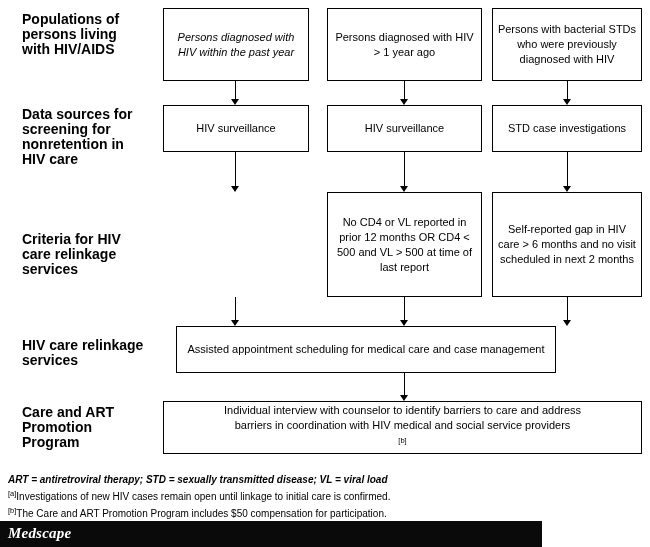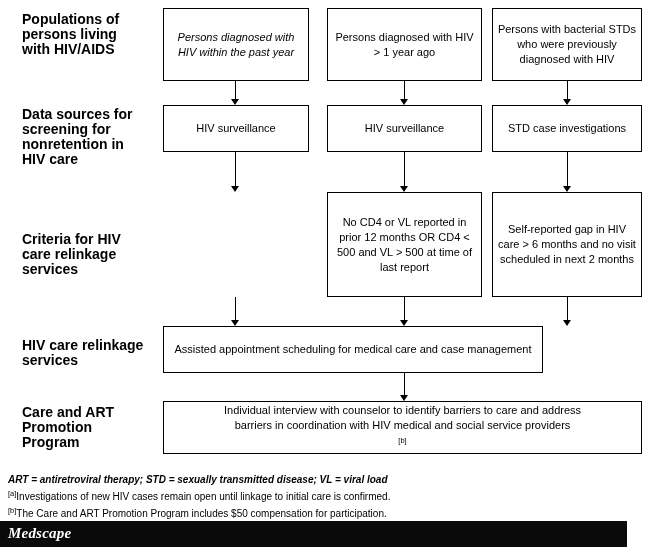--- a/index.html
+++ b/index.html
@@ -84,21 +84,21 @@
     font-size: 10px;
   }
   sup {
     font-size: 7.5px;
     vertical-align: super;
   }
   .footer-bar {
     position: absolute;
     left: 0;
     bottom: 0;
-    width: 627px;
+    width: 542px;
     height: 26px;
     background: #0a0a0a;
     text-align: center;
   }
   .medscape-logo {
     position: absolute;
     left: 8px;
     top: 4px;
     color: #ffffff;
     font-family: "Liberation Serif", serif;
@@ -178,21 +178,21 @@
   </div>
   <div class="arrow" style="left:400px; top:297px; height:29px;">
     <div class="shaft" style="height:23px;"></div>
       <div class="head"></div>
   </div>
   <div class="arrow" style="left:563px; top:297px; height:29px;">
     <div class="shaft" style="height:23px;"></div>
       <div class="head"></div>
   </div>
 
-  <div class="box" style="left:163px; top:326px; width:380px; height:47px;justify-content:center;">
+  <div class="box" style="left:176px; top:326px; width:380px; height:47px;justify-content:center;">
     <span>
       <span>Assisted appointment scheduling for medical care and case management</span>
     </span>
   </div>
 
   <div class="arrow" style="left:400px; top:373px; height:28px;">
     <div class="shaft" style="height:22px;"></div>
       <div class="head"></div>
   </div>
 

